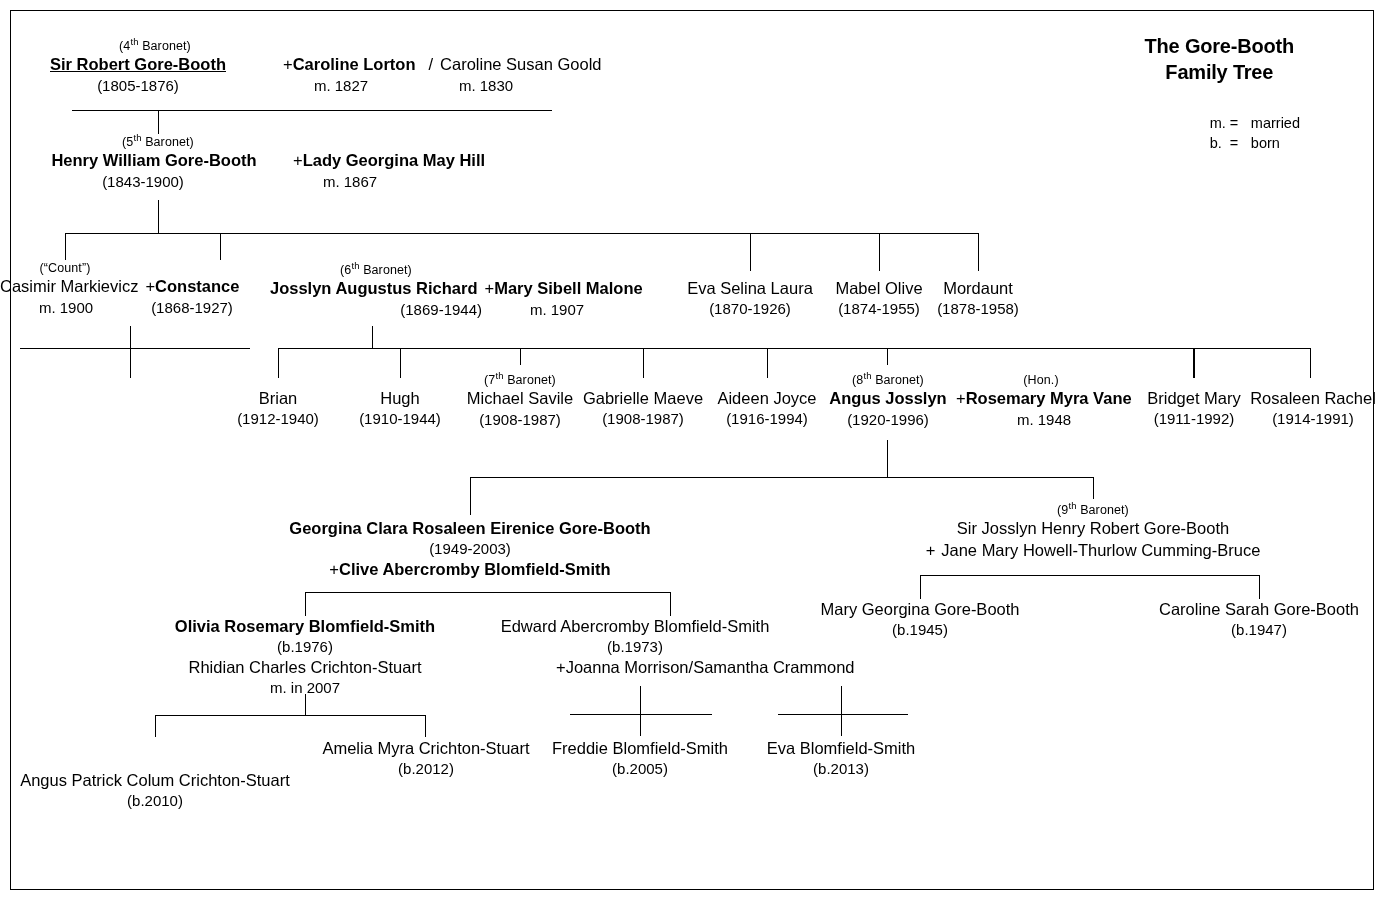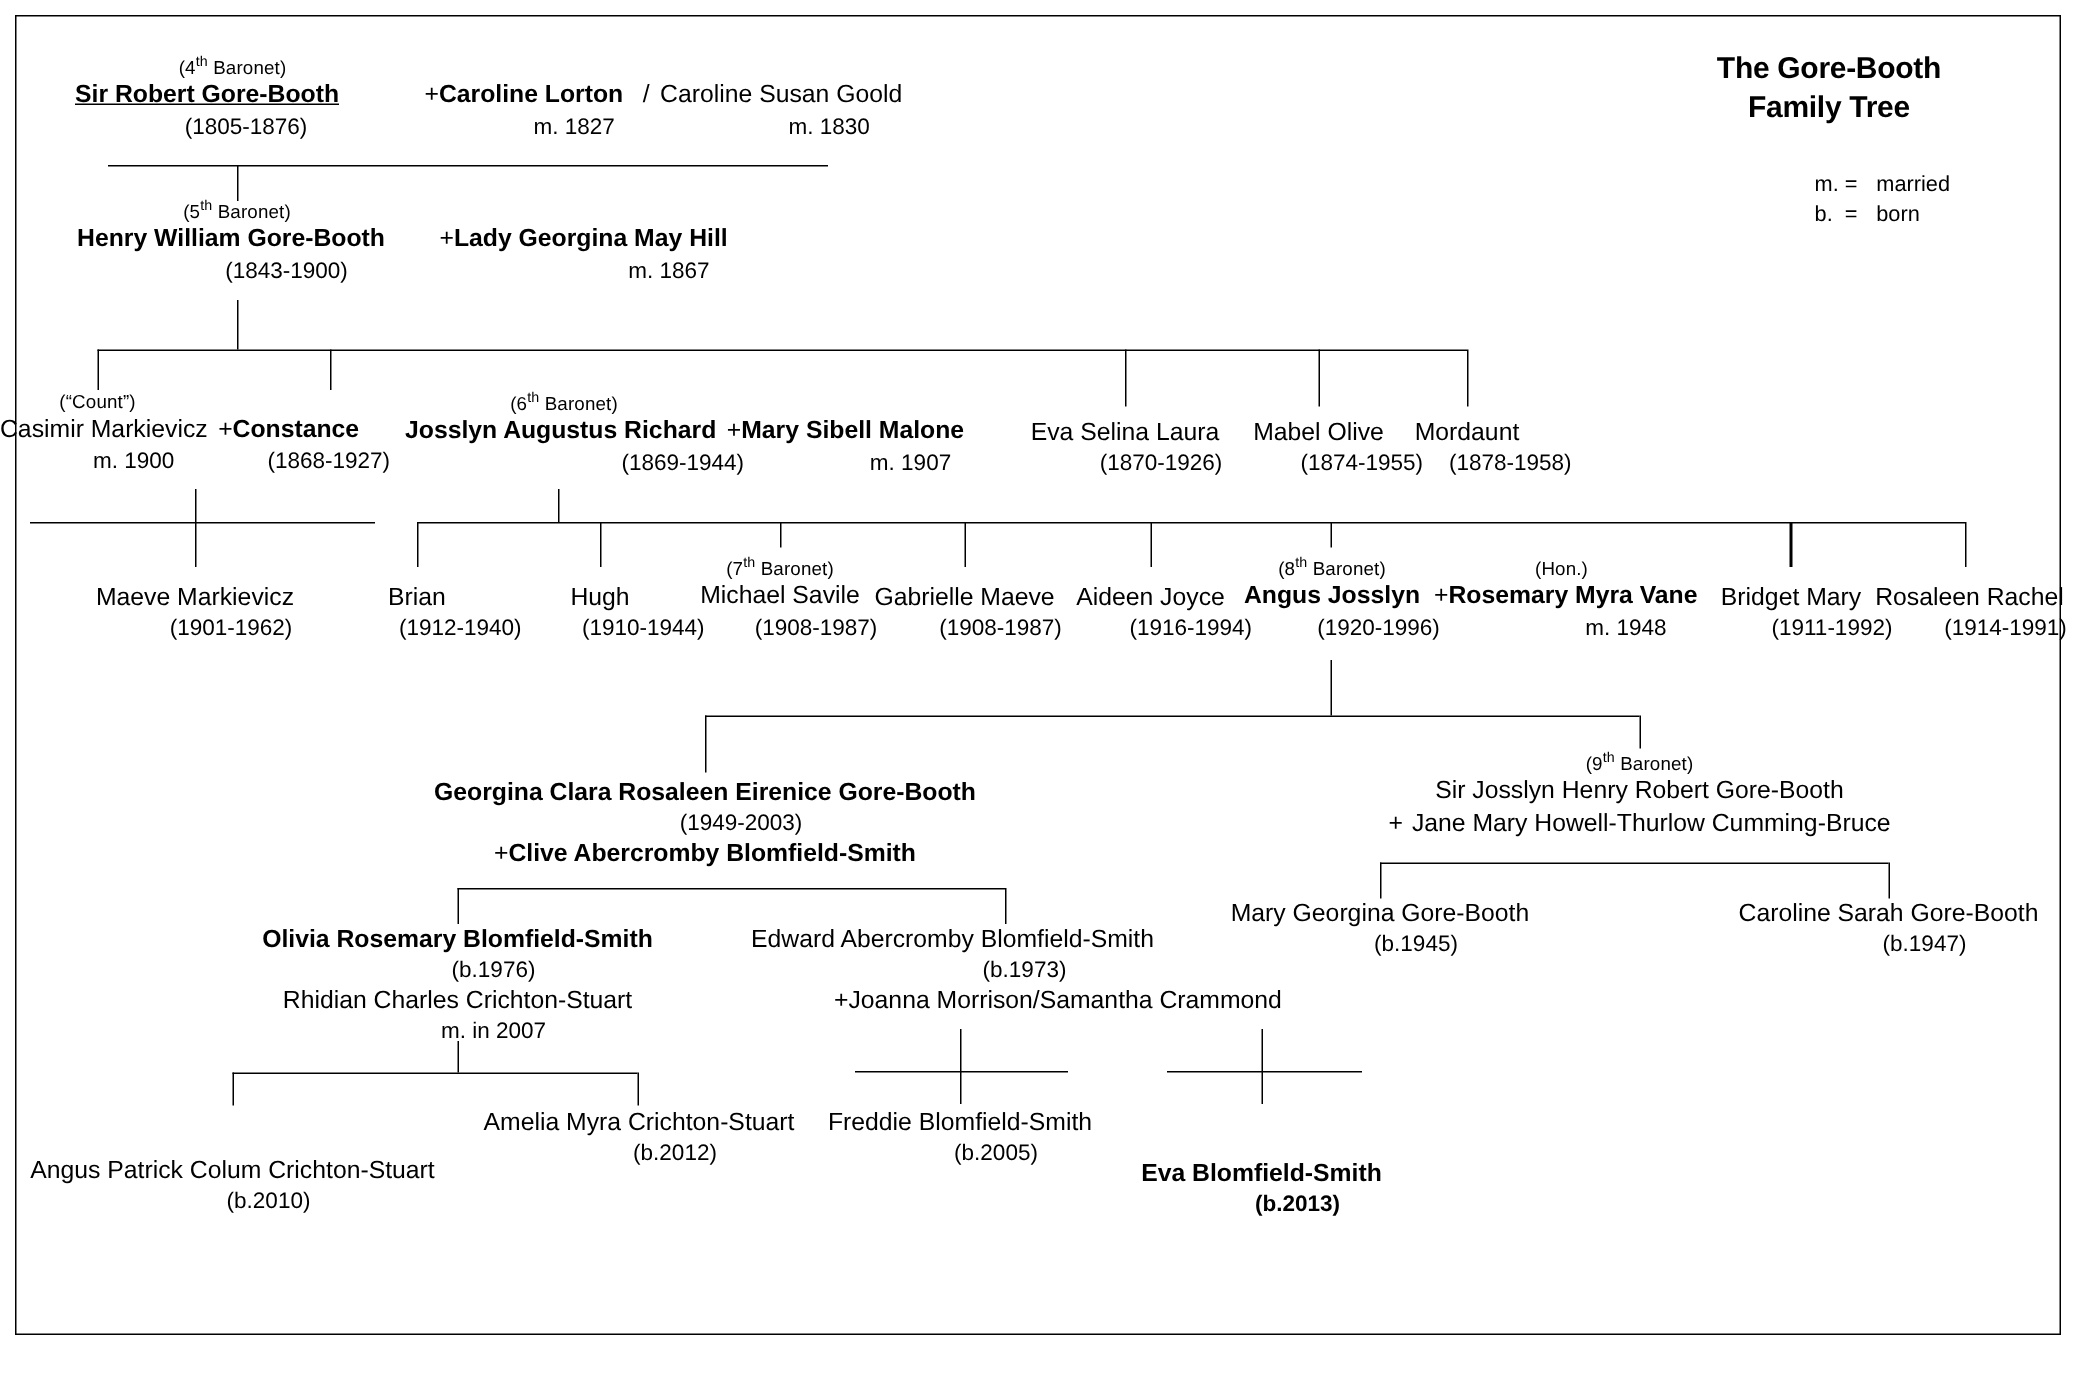--- a/index.html
+++ b/index.html
@@ -35,21 +35,21 @@
     text-align:center;
     white-space:nowrap;
     line-height:1.30;
   }
   .node .sup{
     font-size:12.5px;
     letter-spacing:0.1px;
   }
   .nm{font-size:16.5px;}
   .nm.b{font-weight:bold;}
-  .dates{font-size:15px;padding-left:48px;}
+  .dates{font-size:15px;}
 
   
   .rowline{display:flex;align-items:baseline;justify-content:center;white-space:nowrap;}
   .rowline > span{display:inline-block;}
   .gap-s{width:7px;display:inline-block;}
   .gap-m{width:13px;display:inline-block;}
 
   
   #titleblock{
     position:absolute;
@@ -201,24 +201,20 @@
   <div class="hline" style="left:278px; top:348px; width:1032px;"></div>
   <div class="vline" style="left:278px; top:348px; height:30px;"></div>
   <div class="vline" style="left:400px; top:348px; height:30px;"></div>
   <div class="vline" style="left:520px; top:348px; height:17px;"></div>
   <div class="vline" style="left:643px; top:348px; height:30px;"></div>
   <div class="vline" style="left:767px; top:348px; height:30px;"></div>
   <div class="vline" style="left:887px; top:348px; height:17px;"></div>
   <div class="vline thick" style="left:1193px; top:348px; height:30px;"></div>
   <div class="vline" style="left:1310px; top:348px; height:30px;"></div>
 
-  <div class="node" style="left:50px; top:388px; width:160px;">
-    <div class="nm">Maeve Markievicz</div>
-    <div class="dates">(1901-1962)</div>
-  </div>
 
   <div class="node" style="left:218px; top:388px; width:120px;">
     <div class="nm">Brian</div>
     <div class="dates">(1912-1940)</div>
   </div>
 
   <div class="node" style="left:340px; top:388px; width:120px;">
     <div class="nm">Hugh</div>
     <div class="dates">(1910-1944)</div>
   </div>
@@ -351,18 +347,18 @@
   <div class="node" style="left:310px; top:738px; width:232px;">
     <div class="nm">Amelia Myra Crichton-Stuart</div>
     <div class="dates">(b.2012)</div>
   </div>
 
   <div class="node" style="left:543px; top:738px; width:194px;">
     <div class="nm">Freddie Blomfield-Smith</div>
     <div class="dates">(b.2005)</div>
   </div>
 
-  <div class="node" style="left:755px; top:772px; width:172px;font-weight:bold;">
+  <div class="node" style="left:755px; top:738px; width:172px;">
     <div class="nm">Eva Blomfield-Smith</div>
     <div class="dates">(b.2013)</div>
   </div>
 
 </div>
 
 </body></html>

